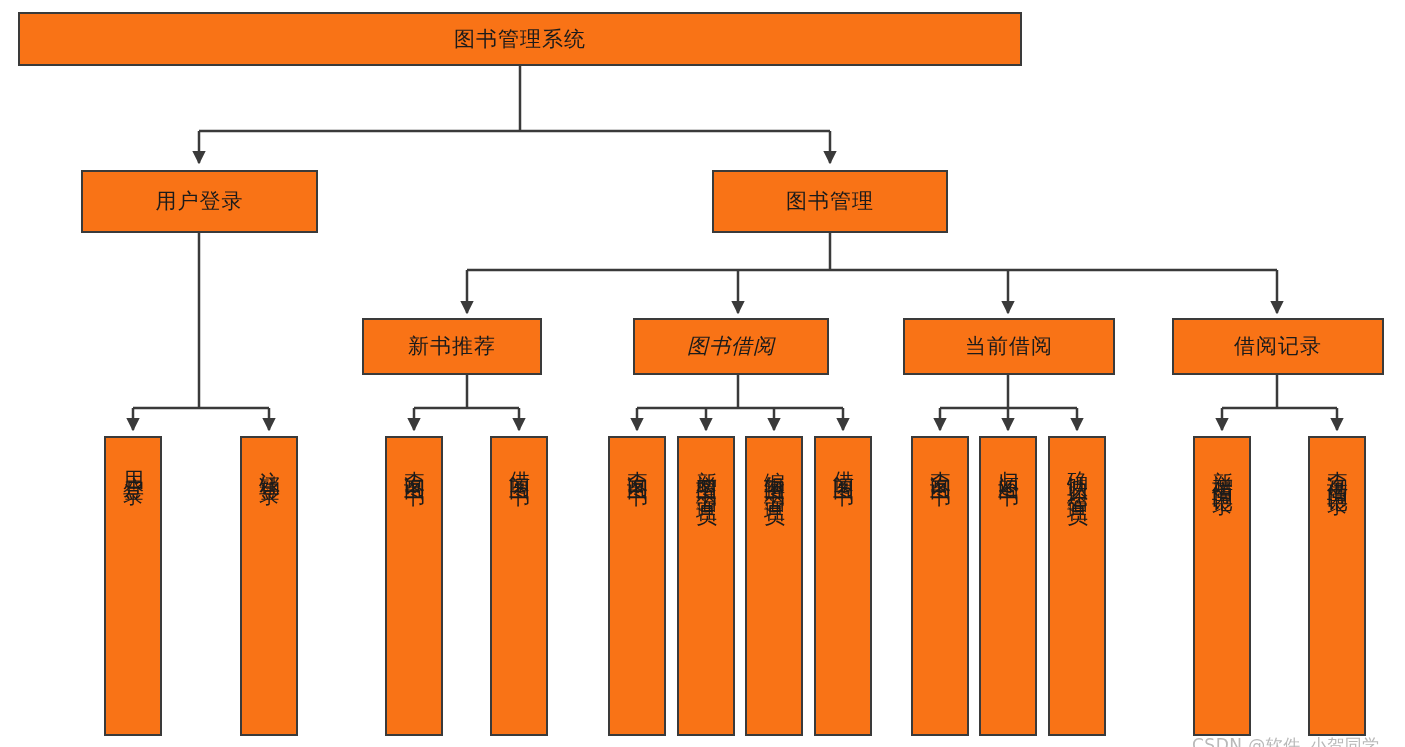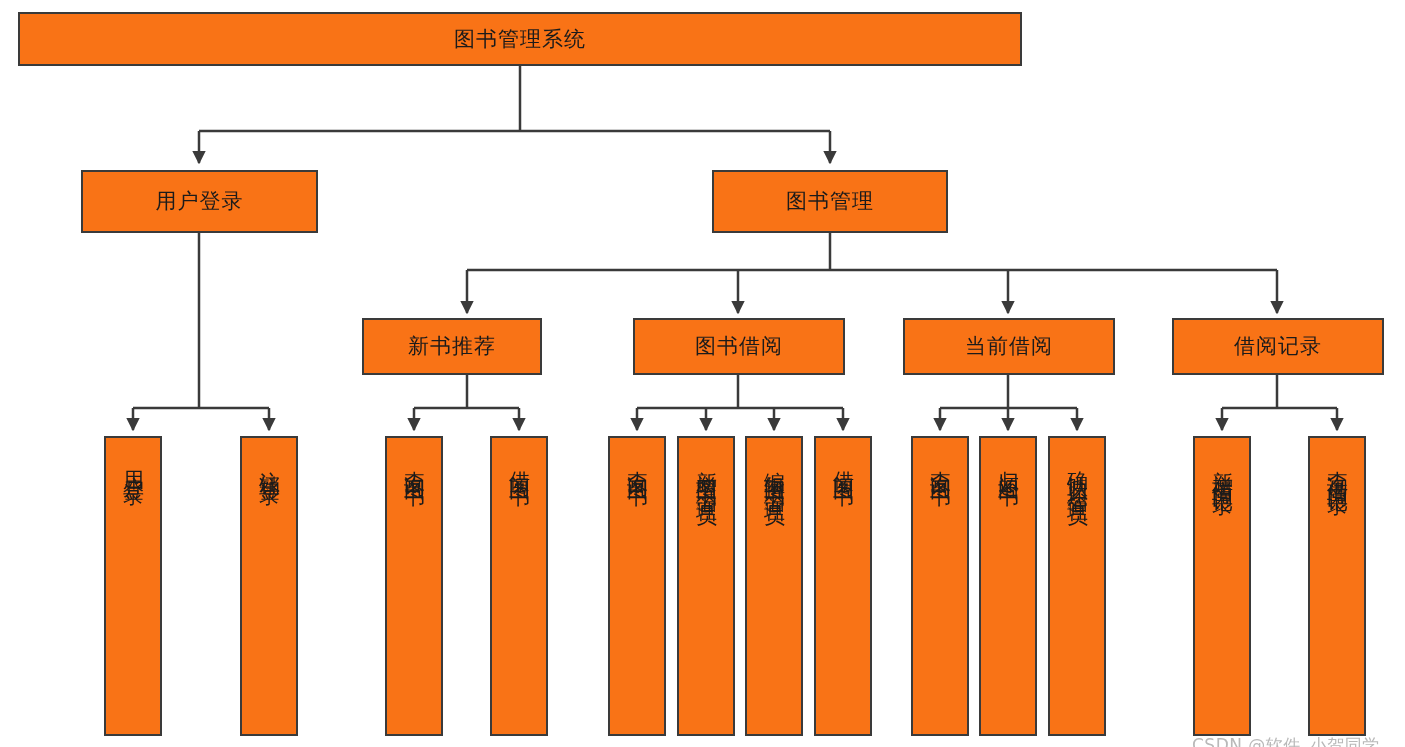--- a/index.html
+++ b/index.html
@@ -131,21 +131,21 @@
   </div>
 
   <div class="node" style="left:712px; top:170px; width:236px; height:63px;">
     <span class="node-label">图书管理</span>
   </div>
 
   <div class="node" style="left:362px; top:318px; width:180px; height:57px;">
     <span class="node-label">新书推荐</span>
   </div>
 
-  <div class="node" style="left:633px; top:318px; width:212px; height:57px;">
+  <div class="node" style="left:633px; top:318px; width:196px; height:57px;font-style:italic;">
     <span class="node-label">图书借阅</span>
   </div>
 
   <div class="node" style="left:1172px; top:318px; width:212px; height:57px;">
     <span class="node-label">借阅记录</span>
   </div>
 
   <div class="node" style="left:903px; top:318px; width:212px; height:57px;">
     <span class="node-label">当前借阅</span>
   </div>

